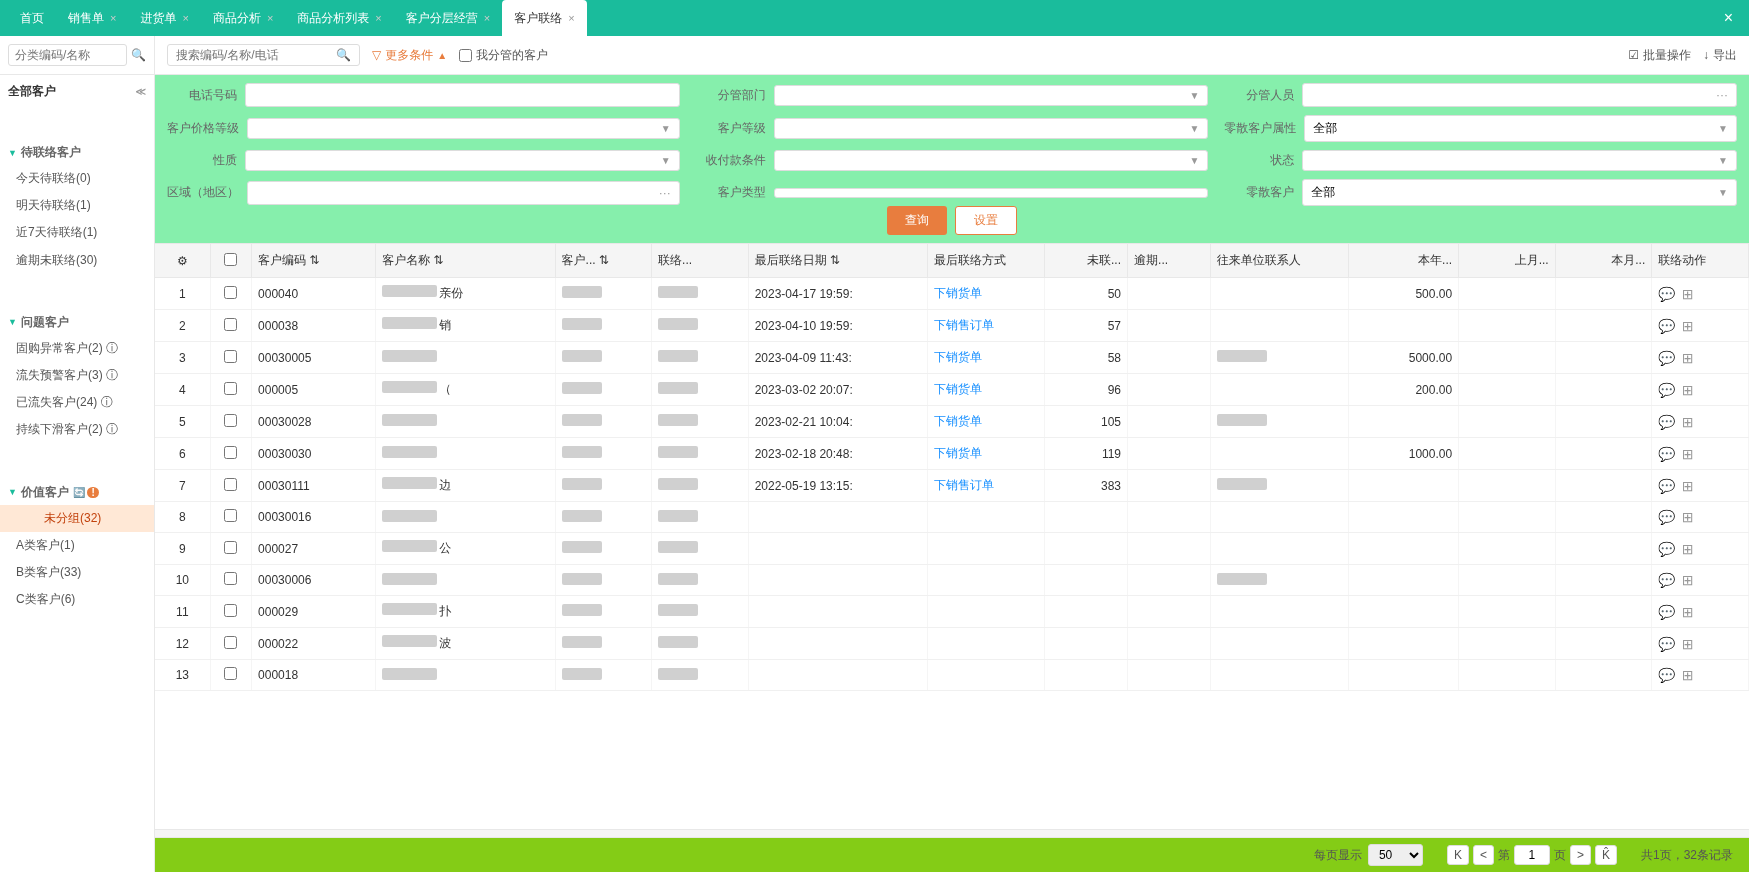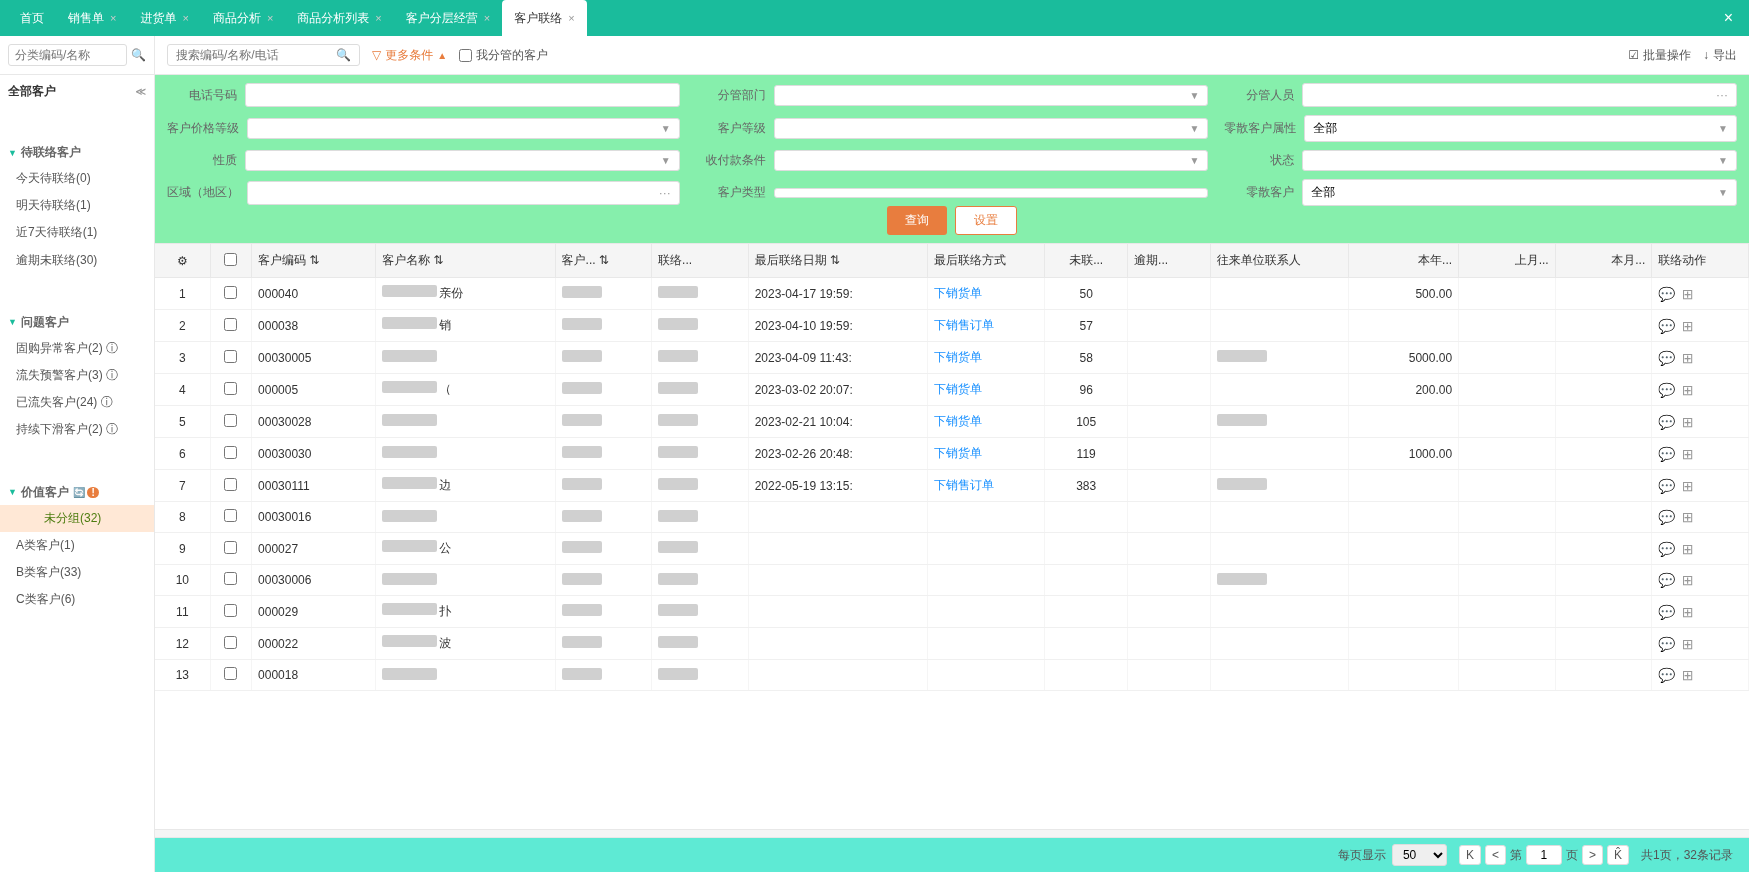--- a/index.html
+++ b/index.html
@@ -101,21 +101,21 @@
       font-size: 9px;
       margin-right: 4px;
       color: #1abc9c;
     }
     .sidebar-item {
       padding: 4px 8px 4px 16px;
       color: #555;
       cursor: pointer;
       line-height: 1.6;
     }
-    .sidebar-item.active { background: #ffe8d6; color: #4d7c0f; padding-left: 44px; }
+    .sidebar-item.active { background: #ffe8d6; color: #c2410c; padding-left: 44px; }
 
     
     .content-area {
       flex: 1;
       display: flex;
       flex-direction: column;
       overflow: hidden;
     }
 
     
@@ -266,40 +266,40 @@
       white-space: nowrap;
     }
     .col-num { width: 40px; text-align: center; }
     .col-check { width: 30px; text-align: center; }
     .col-code { width: 90px; }
     .col-name { width: 130px; }
     .col-type { width: 70px; }
     .col-contact { width: 70px; }
     .col-date { width: 130px; }
     .col-method { width: 80px; }
-    .col-days { width: 60px; text-align: center; }
+    .col-days { width: 60px; text-align: right; }
     .col-overdue { width: 60px; }
     .col-liaison { width: 100px; }
     .col-year { width: 80px; text-align: right; }
     .col-last-month { width: 70px; text-align: right; }
     .col-this-month { width: 70px; text-align: right; }
     .col-action { width: 70px; }
     .link-text { color: #1890ff; cursor: pointer; text-decoration: none; }
     .action-icons { display: flex; gap: 6px; color: #999; }
     .action-icon { cursor: pointer; font-size: 14px; }
 
     
     .footer {
       display: flex;
       align-items: center;
       justify-content: flex-end;
       padding: 6px 16px;
-      background: #5eead4;
+      background: #84cc16;
       border-top: 1px solid #e8e8e8;
-      gap: 12px;
+      gap: 24px;
       font-size: 12px;
       color: #555;
     }
     .footer-page-size {
       display: flex;
       align-items: center;
       gap: 6px;
     }
     .page-size-select {
       border: 1px solid #ddd;
@@ -663,21 +663,21 @@
   </div>
               </td>
             </tr>
             <tr>
               <td class="col-num">6</td>
               <td class="col-check"><input type="checkbox" style=""></td>
               <td class="col-code">00030030</td>
               <td class="col-name"><span style="background:#d0d0d0;border-radius:2px;display:inline-block;min-width:55px;height:12px;"></span></td>
               <td class="col-type"><span style="background:#d0d0d0;border-radius:2px;display:inline-block;min-width:40px;height:12px;"></span></td>
               <td class="col-contact"><span style="background:#d0d0d0;border-radius:2px;display:inline-block;min-width:40px;height:12px;"></span></td>
-              <td class="col-date">2023-02-26 20:48:</td>
+              <td class="col-date">2023-02-18 20:48:</td>
               <td class="col-method"><a class="link-text">下销货单</a></td>
               <td class="col-days">119</td>
               <td class="col-overdue"></td>
               <td class="col-liaison"></td>
               <td class="col-year">1000.00</td>
               <td class="col-last-month"></td>
               <td class="col-this-month"></td>
               <td class="col-action">
                 <div class="action-icons">
     <span class="action-icon" title="联络">💬</span>

